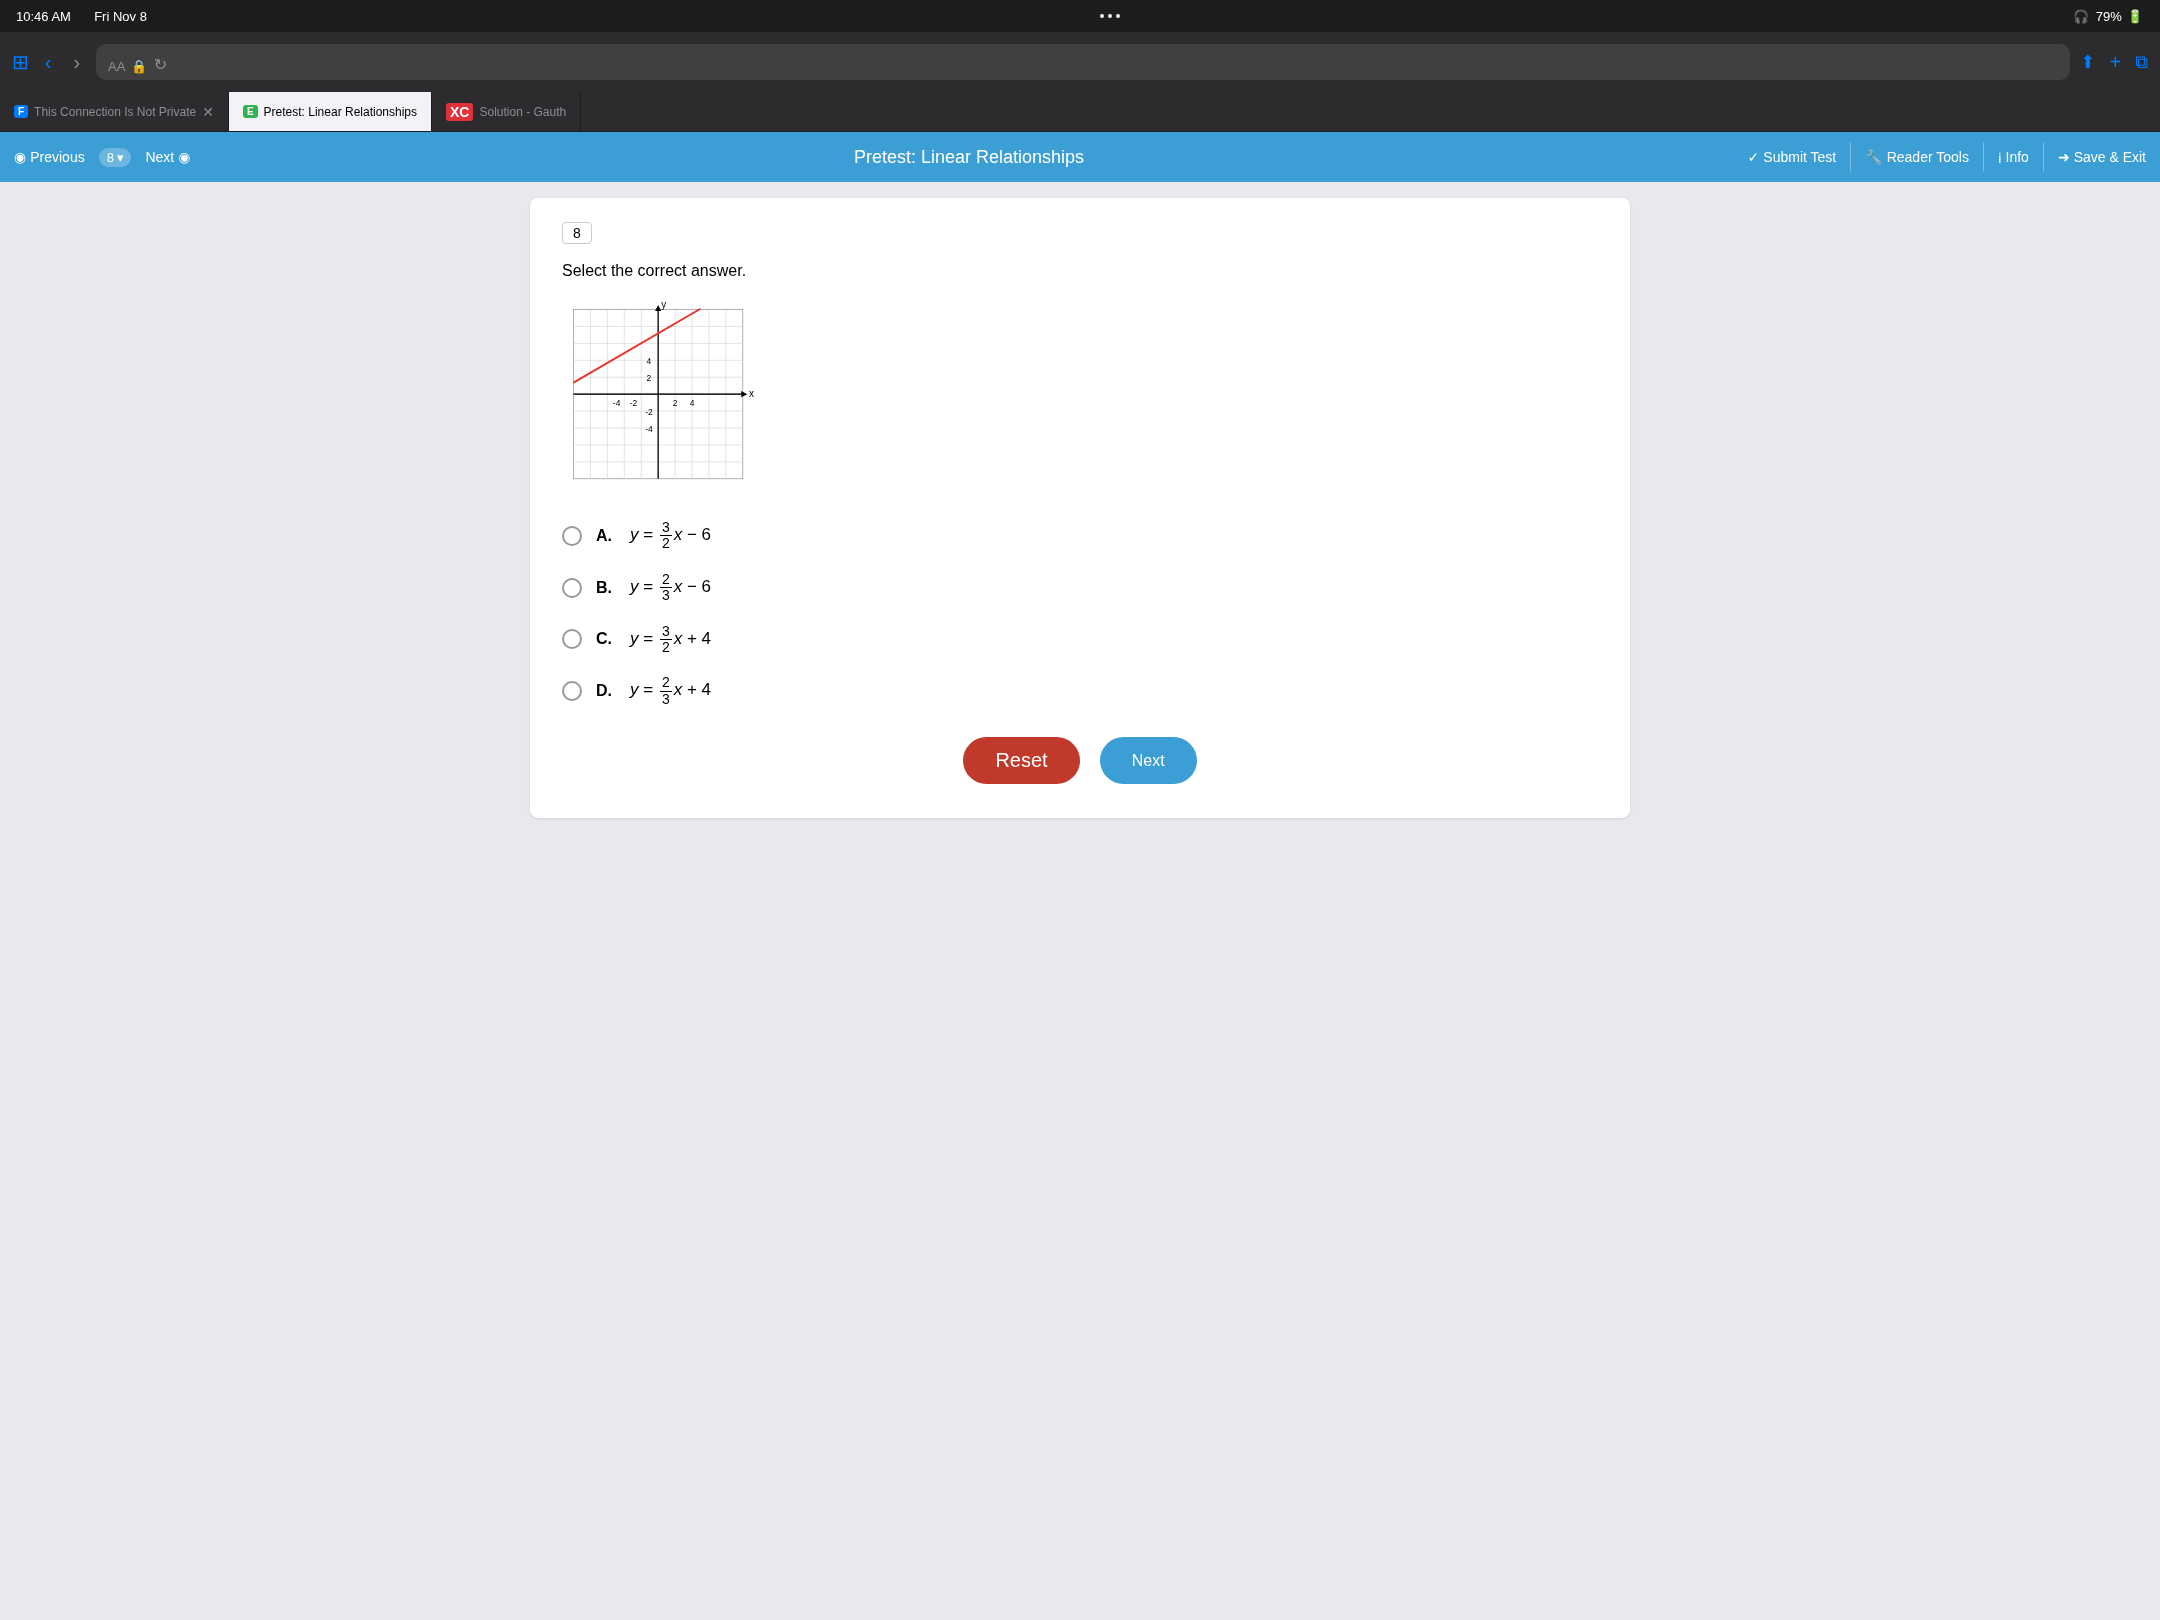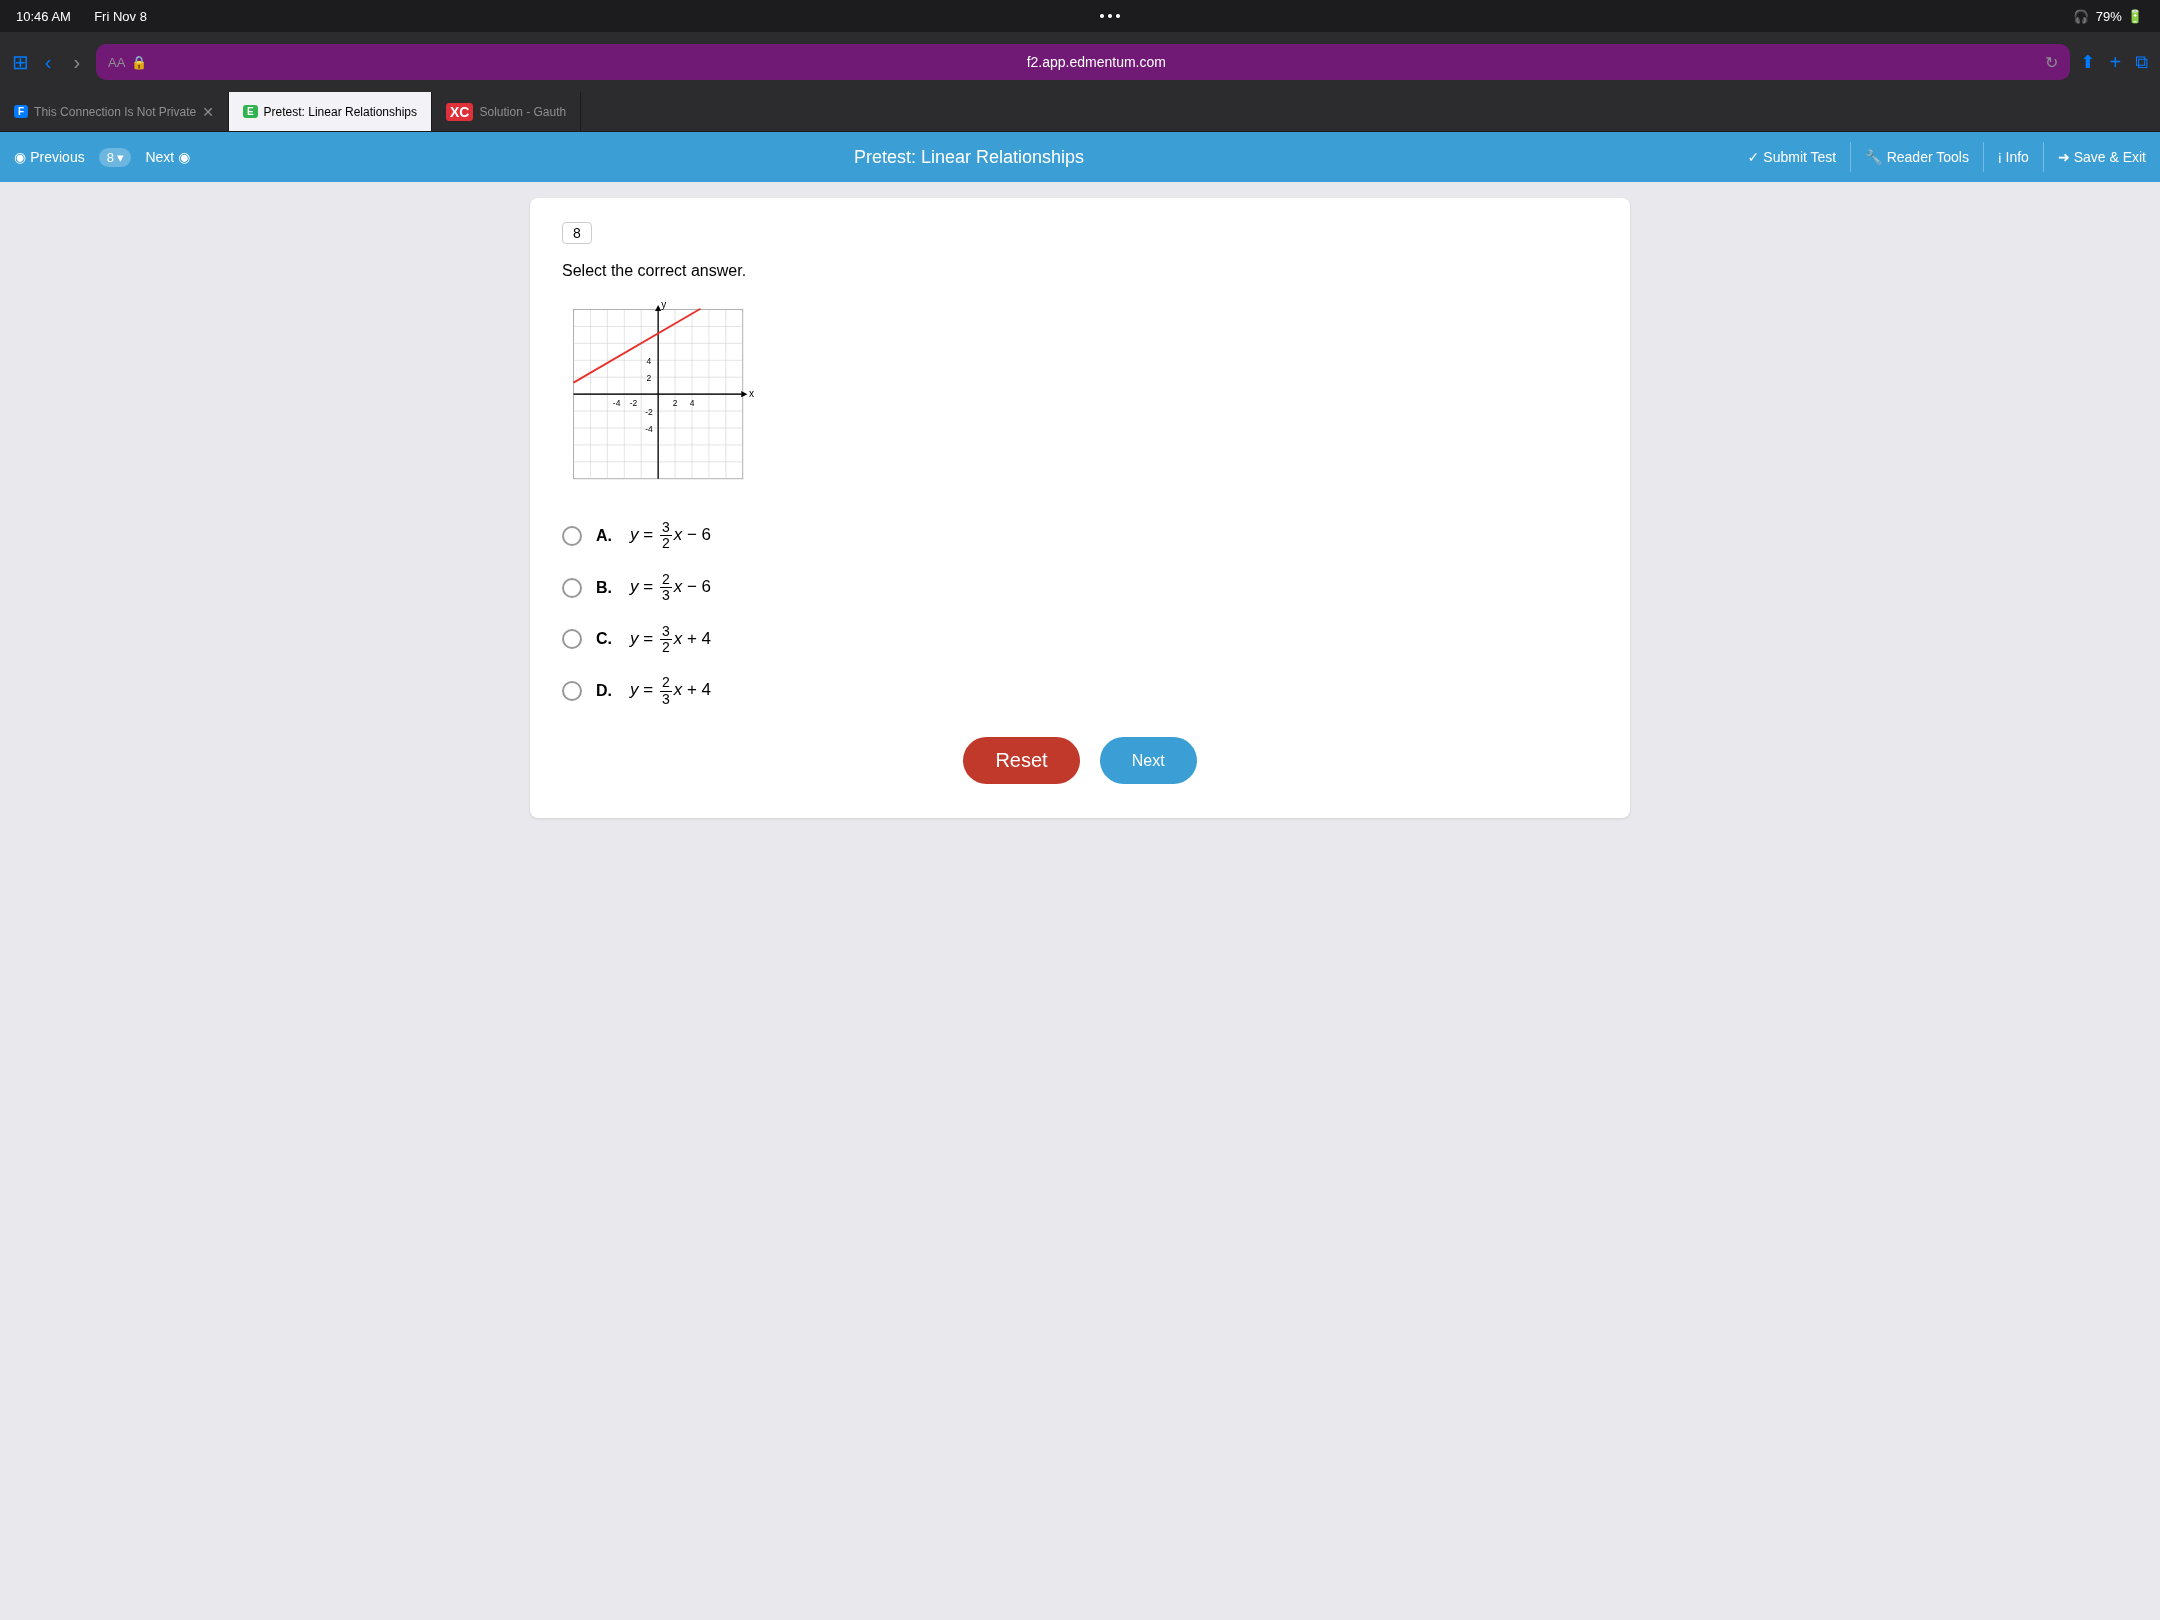--- a/index.html
+++ b/index.html
@@ -36,24 +36,24 @@
       border: none;
       color: #8e8e93;
       font-size: 20px;
       cursor: pointer;
       padding: 4px 6px;
     }
     .browser-btn.active { color: #007aff; }
     .sidebar-icon { color: #007aff; font-size: 20px; }
     .address-bar {
       flex: 1;
-      background: #701a75;
+      background: #404040;
       border-radius: 10px;
       display: flex;
-      align-items: center;
+      align-items: flex-end;
       gap: 6px;
       padding: 6px 12px;
       height: 36px;
     }
     .address-text { color: #fff; font-size: 14px; flex: 1; text-align: center; }
     .address-prefix { color: #8e8e93; font-size: 13px; }
     .lock-icon { color: #8e8e93; font-size: 13px; }
     .browser-actions { display: flex; align-items: center; gap: 14px; color: #007aff; font-size: 20px; }
 
     
@@ -257,21 +257,20 @@
   </div>
 </div>
 
 <div class="browser-chrome">
   <span class="sidebar-icon">⊞</span>
   <button class="browser-btn active">‹</button>
   <button class="browser-btn">›</button>
   <div class="address-bar">
     <span class="address-prefix">AA</span>
     <span class="lock-icon">🔒</span>
-    <span class="address-text">f2.app.edmentum.com</span>
     <span style="color:#8e8e93;font-size:16px;">↻</span>
   </div>
   <div class="browser-actions">
     <span style="font-size:18px;">⬆</span>
     <span style="font-size:20px;">+</span>
     <span style="font-size:18px;">⧉</span>
   </div>
 </div>
 
 <div class="tabs-bar">

